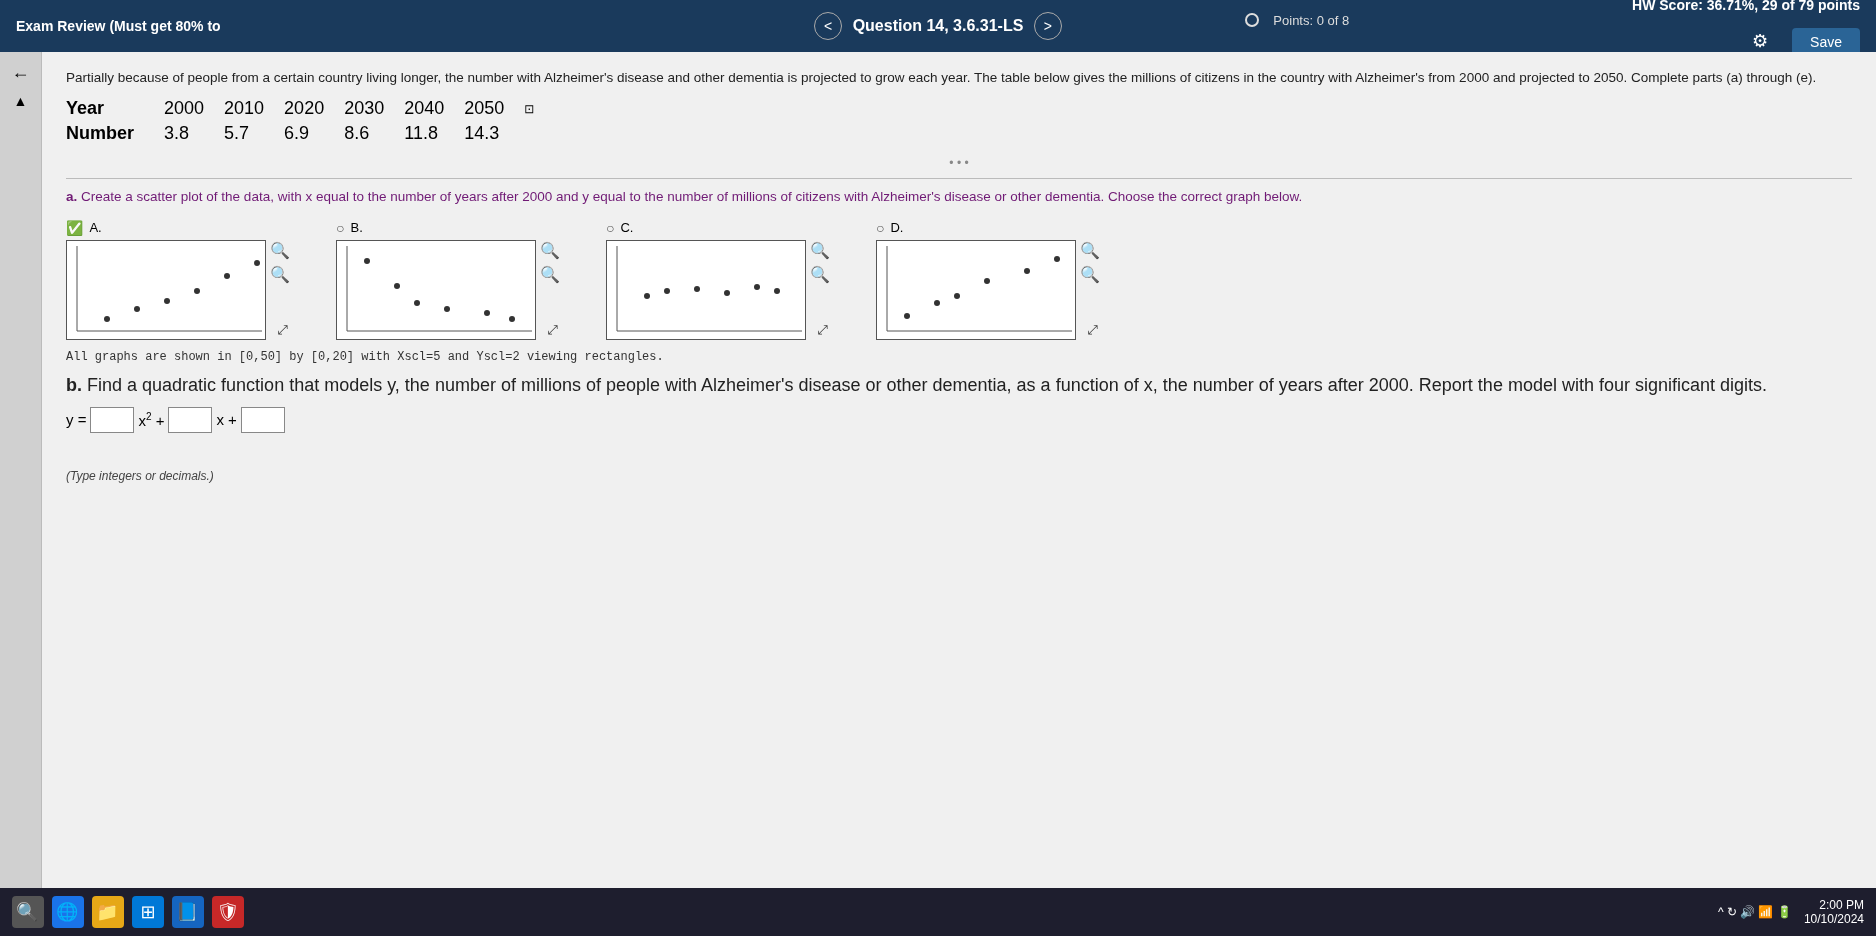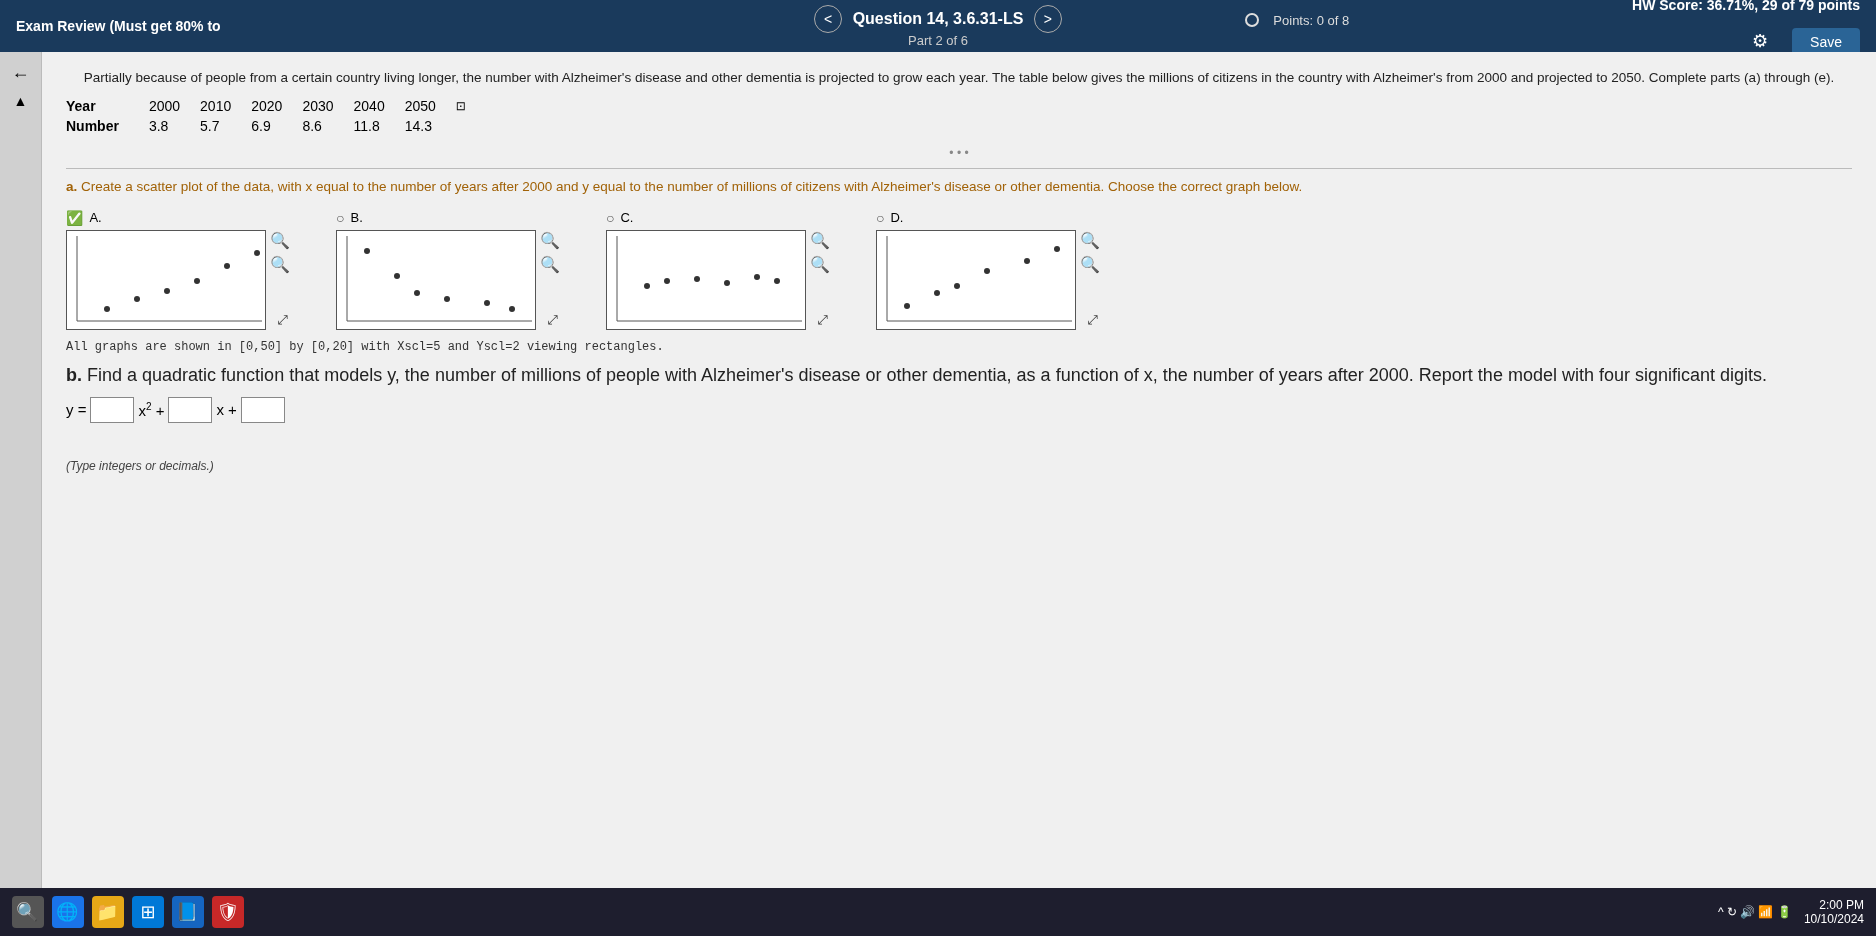--- a/index.html
+++ b/index.html
@@ -106,44 +106,43 @@
       background: #f0f0f0;
       padding: 16px 24px;
       overflow-y: auto;
     }
 
     .problem-text {
       font-size: 13.5px;
       line-height: 1.5;
       color: #222;
       margin-bottom: 8px;
-      text-align: center;
     }
 
     
     .data-table-wrapper {
       margin: 6px 0 10px 0;
       font-size: 13.5px;
     }
     .data-table {
       border-collapse: collapse;
     }
     .data-table td {
       padding: 2px 20px 2px 0;
-      font-size: 14px;
+      font-size: 18px;
     }
     .data-table td:first-child {
       font-weight: bold;
       padding-right: 30px;
     }
 
     
     .part-a-text {
       font-size: 13.5px;
-      color: #a16207;
+      color: #701a75;
       margin-bottom: 12px;
       line-height: 1.5;
     }
 
     
     .graph-options {
       display: flex;
       gap: 40px;
       margin: 8px 0 8px 0;
       align-items: flex-start;
@@ -352,21 +351,20 @@
 <body>
 
 <div class="header">
   <div class="header-left">
     <span>Exam Review (Must get 80% to</span>
   </div>
   <div class="header-center">
     <button class="nav-btn">&lt;</button>
     <span class="question-title">Question 14, 3.6.31-LS</span>
     <button class="nav-btn">&gt;</button>
-    <div class="part-label">Part 2 of 6</div>
   </div>
   <div class="header-right">
     <div class="hw-score">HW Score: 36.71%, 29 of 79 points</div>
     <div class="points-row">
       <span class="circle-icon"></span>
       <span>Points: 0 of 8</span>
     </div>
     <span class="gear-icon">⚙</span>
     <button class="save-btn">Save</button>
   </div>

